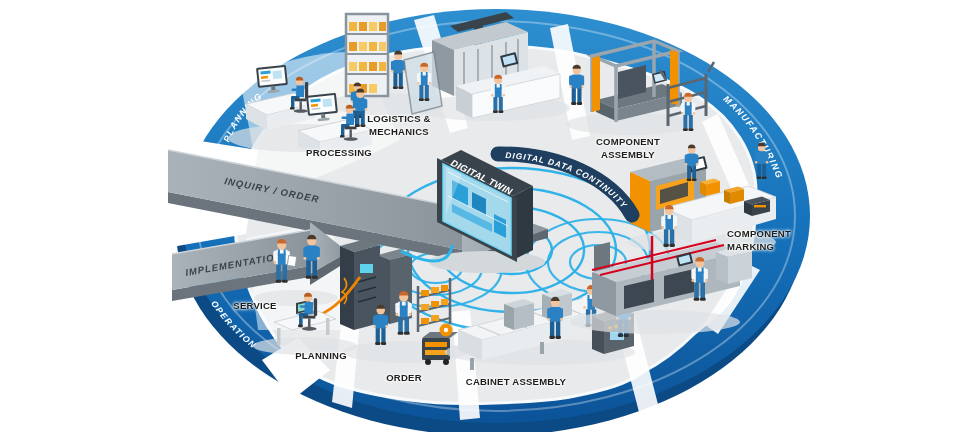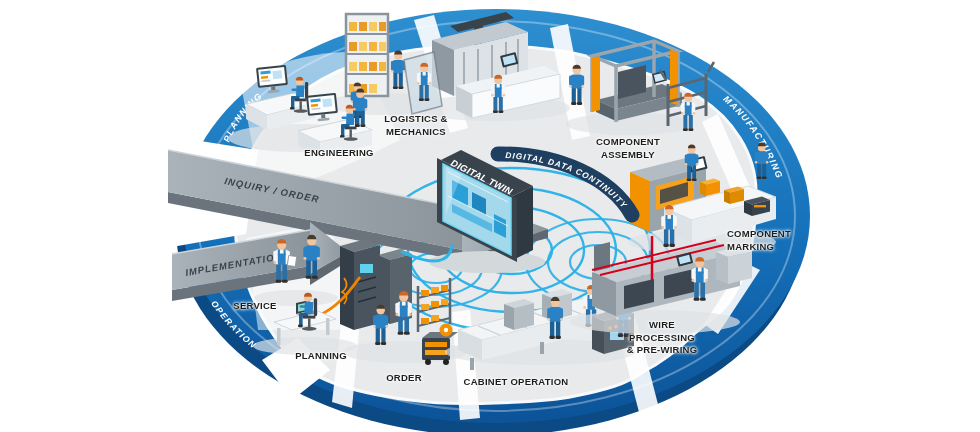--- a/index.html
+++ b/index.html
@@ -426,27 +426,24 @@
         </g>
     <use href="#p-vest" transform="translate(688,256) scale(1.15)"></use>
     <g>
       <path d="M716,252 L740,246 L752,251 L728,257 Z" fill="#dde2e6"></path>
       <path d="M716,252 L728,257 L728,284 L716,279 Z" fill="#b7c0c6"></path>
       <path d="M728,257 L752,251 L752,278 L728,284 Z" fill="#ccd3d8"></path>
     </g>
   </g>
 </svg>
 
-<div class="station-label" style="left:339px;top:153px">ENGINEERING</div>
-<div class="station-label" style="left:416px;top:126px">LOGISTICS &amp;
+<div class="station-label" style="left:339px;top:153px">PROCESSING</div>
+<div class="station-label" style="left:399px;top:126px">LOGISTICS &amp;
 MECHANICS</div>
 <div class="station-label" style="left:628px;top:149px">COMPONENT
 ASSEMBLY</div>
 <div class="station-label align-left" style="left:727px;top:241px">COMPONENT
 MARKING</div>
-<div class="station-label" style="left:662px;top:338px">WIRE
-PROCESSING
-&amp; PRE-WIRING</div>
-<div class="station-label" style="left:516px;top:382px">CABINET OPERATION</div>
+<div class="station-label" style="left:516px;top:382px">CABINET ASSEMBLY</div>
 <div class="station-label" style="left:404px;top:378px">ORDER</div>
 <div class="station-label" style="left:321px;top:356px">PLANNING</div>
 <div class="station-label" style="left:255px;top:306px">SERVICE</div>
 </div>
 
 </body></html>

